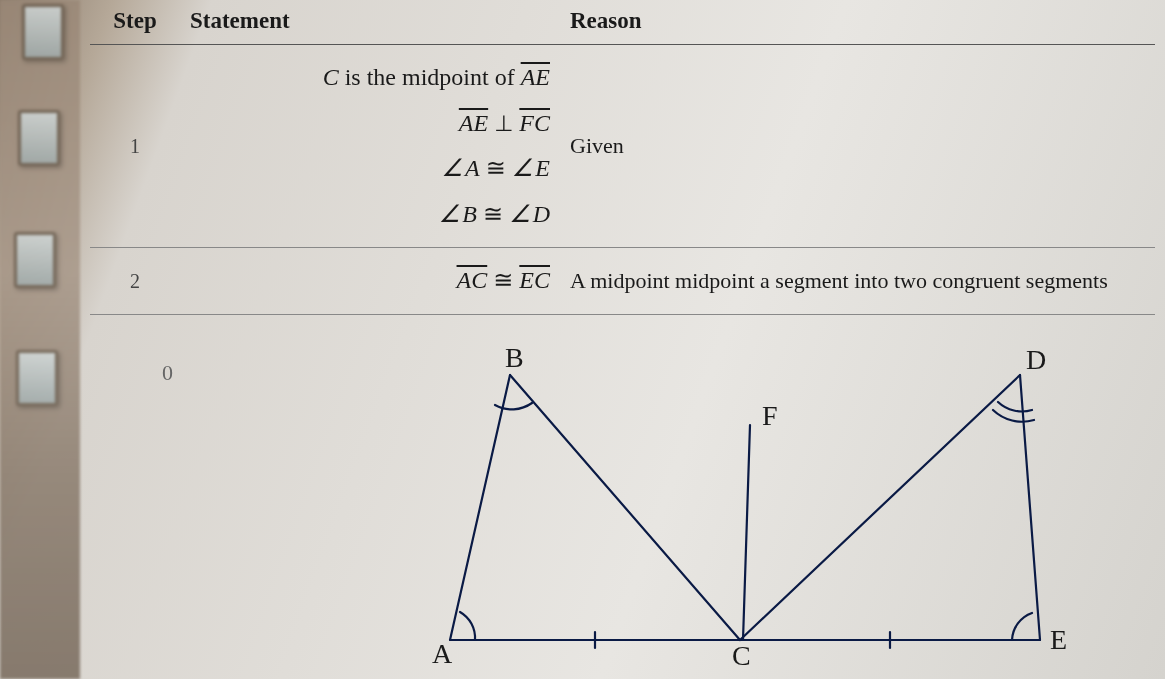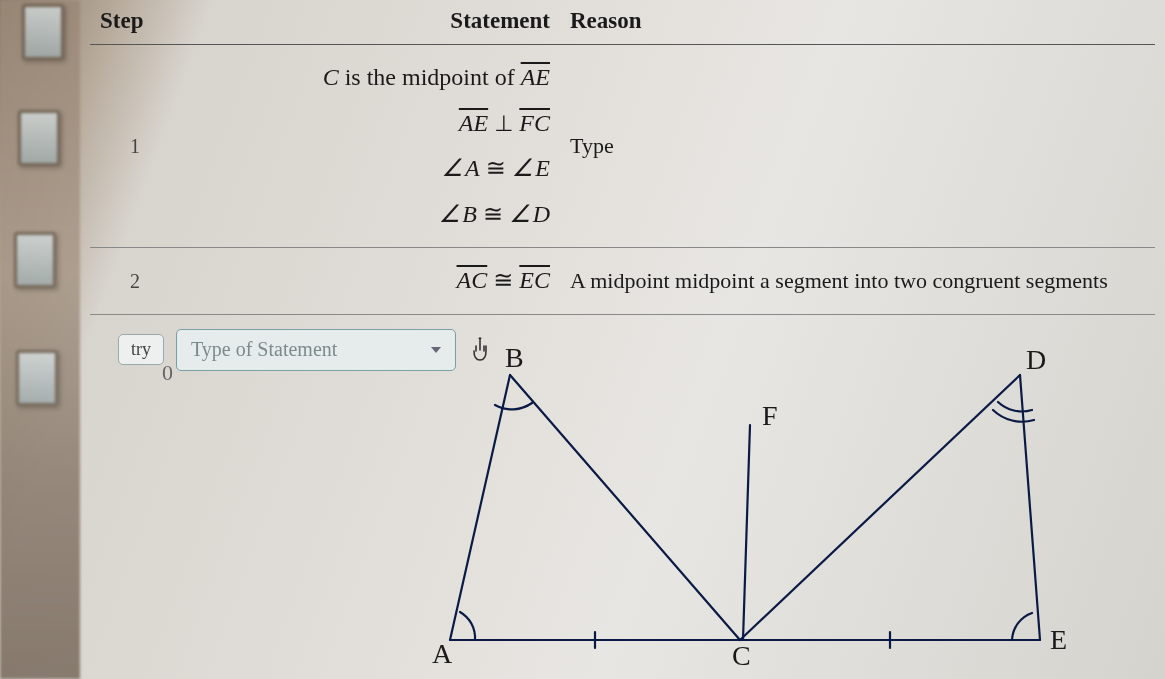--- a/index.html
+++ b/index.html
@@ -38,22 +38,22 @@
     border-collapse: collapse;
     font-size: 23px;
     color: #1a1a1a;
   }
   table.proof th {
     font-weight: bold;
     text-align: left;
     padding: 8px 10px 10px 10px;
     vertical-align: bottom;
   }
-  table.proof th.step-h { width: 90px; }
-  table.proof th.stmt-h { width: 380px; text-align: right; }
+  table.proof th.step-h { width: 90px; text-align: center; }
+  table.proof th.stmt-h { width: 380px; text-align: left; }
   table.proof th.reason-h { }
   table.proof tr.header-row { border-bottom: 1.5px solid #555; }
   table.proof tr.row-line { border-bottom: 1px solid #888; }
   table.proof td { padding: 10px 10px; vertical-align: middle; }
   table.proof td.step-cell { text-align: center; font-size: 20px; color: #444; }
   table.proof td.stmt-cell { text-align: right; font-family: 'Times New Roman', serif; font-style: normal; font-size: 24px; line-height: 1.9; }
   table.proof td.reason-cell { font-size: 22px; }
   .mline { white-space: nowrap; }
   .it { font-style: italic; }
   .seg { text-decoration: overline; }
@@ -142,48 +142,35 @@
           <span class="perp">⊥</span>
           <span class="it seg">FC</span>
         </div>
         <div class="mline">
           <span class="ang it">A</span><span class="cong"></span><span class="ang it">E</span>
         </div>
         <div class="mline">
           <span class="ang it">B</span><span class="cong"></span><span class="ang it">D</span>
         </div>
       </td>
-      <td class="reason-cell">Type</td>
+      <td class="reason-cell">Given</td>
     </tr>
 
     <tr class="row-line">
       <td class="step-cell">2</td>
       <td class="stmt-cell">
         <div class="mline">
           <span class="it seg">AC</span><span class="cong"></span><span class="it seg">EC</span>
         </div>
       </td>
       <td class="reason-cell">A midpoint midpoint a segment into two congruent segments</td>
     </tr>
   </tbody>
     </table>
 
-  <div class="try-row">
-    <button class="try-btn">try</button>
-    <div class="stmt-select">
-      <span>Type of Statement</span>
-      <span class="caret-down"></span>
-    </div>
-    <span class="cursor-icon">
-      <svg viewBox="0 0 24 28">
-        <path d="M12 3 L12 14 M8 10 L8 15 M16 10 L16 15 M6 15 Q6 24 12 24 Q18 24 18 15 L18 10" fill="none" stroke="#333" stroke-width="1.6" stroke-linecap="round"></path>
-        <path d="M11 3 Q12 1 13 3" fill="none" stroke="#333" stroke-width="1.6"></path>
-      </svg>
-    </span>
-  </div>
 
   <span class="zero-label" style="left:72px; top:360px;">0</span>
 
   <div class="figure">
     <svg viewBox="0 0 840 320" width="840" height="320">
       <g stroke="#0a1a45" stroke-width="2.2" fill="none" stroke-linejoin="round" stroke-linecap="round">
 
         <line x1="190" y1="290" x2="780" y2="290"></line>
 
         <line x1="190" y1="290" x2="250" y2="25"></line>

